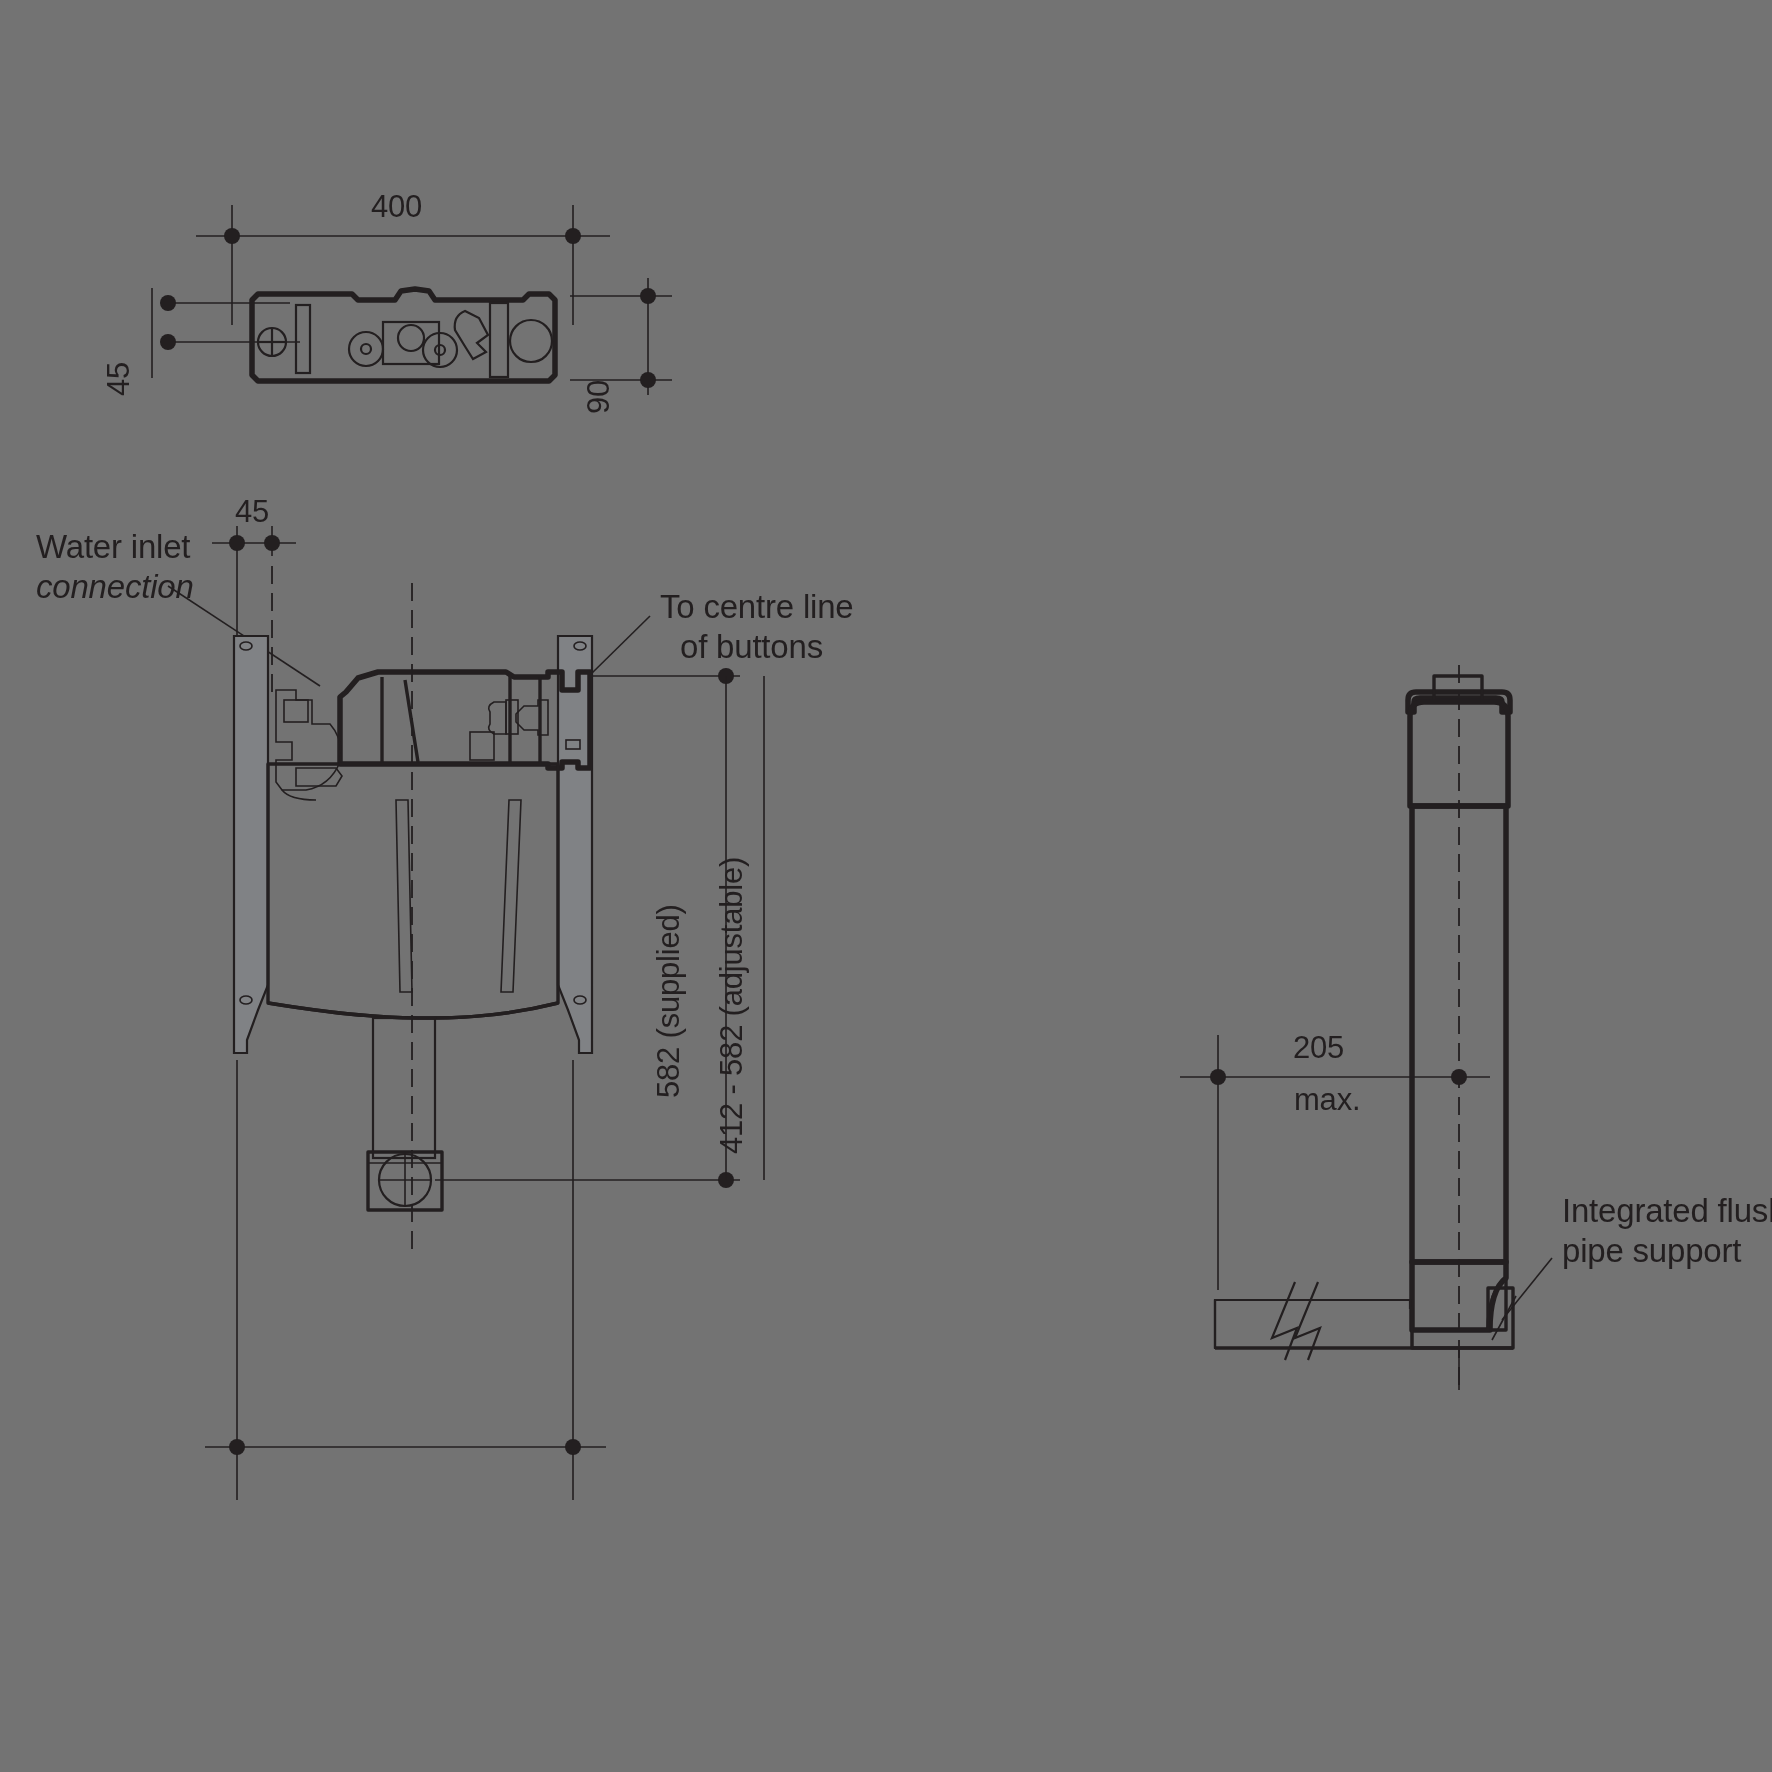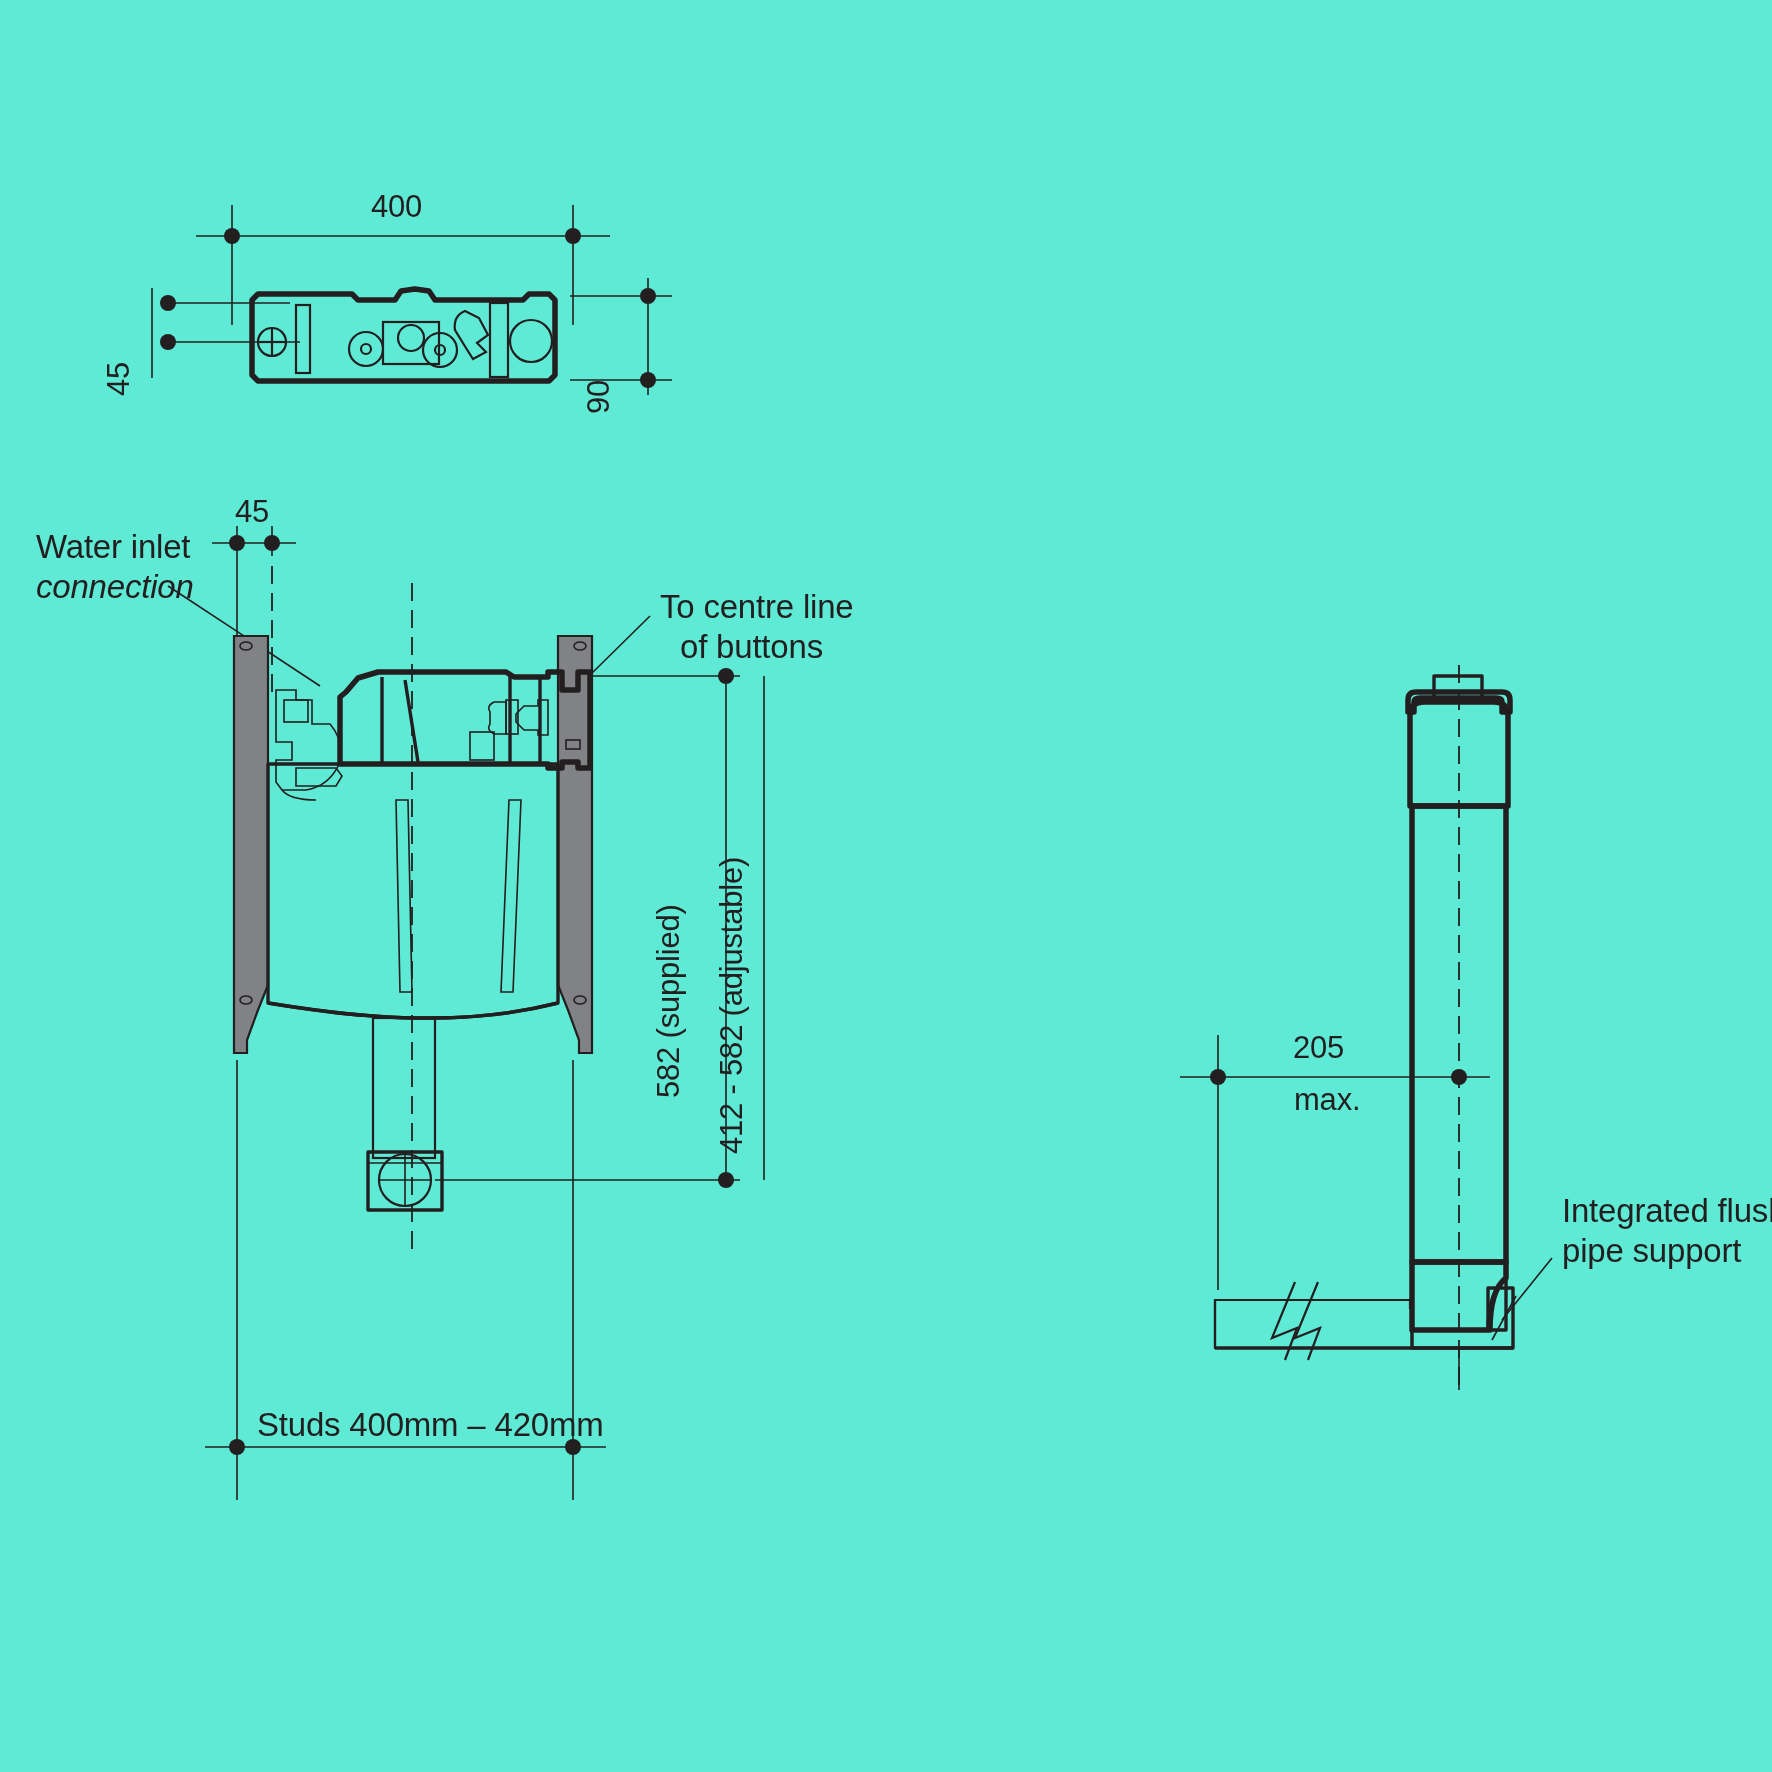--- a/index.html
+++ b/index.html
@@ -8,21 +8,21 @@
     background: #ffffff;
   }
   body {
     font-family: "Liberation Sans", sans-serif;
     color: #231f20;
   }
   #sheet {
     position: relative;
     width: 1772px;
     height: 1772px;
-    background: #5eead4;
+    background: #737373;
     overflow: hidden;
   }
   svg#drawing {
     position: absolute;
     left: 0;
     top: 0;
     width: 1772px;
     height: 1772px;
   }
   .txt {
@@ -268,21 +268,20 @@
   <div class="txt lbl-txt" style="left:36px; top:526px;">Water inlet</div>
   <div class="txt lbl-txt" style="left:36px; top:566px;font-style:italic;">connection</div>
 
   <div class="txt lbl-txt" style="left:660px; top:586px;">To centre line</div>
   <div class="txt lbl-txt" style="left:680px; top:626px;">of buttons</div>
 
   <div class="txt vert-txt" style="left:687px; top:1062px;">582 (supplied)</div>
 
   <div class="txt vert-txt2" style="left:750px; top:1118px;">412 - 582 (adjustable)</div>
 
-  <div class="txt lbl-txt" style="left:257px; top:1404px;">Studs 400mm – 420mm</div>
 
 
   <div class="txt dim-txt" style="left:1293px; top:1030px;text-align:center;">205</div>
   <div class="txt dim-txt" style="left:1294px; top:1082px;">max.</div>
 
   <div class="txt lbl-txt" style="left:1562px; top:1190px;">Integrated flush</div>
   <div class="txt lbl-txt" style="left:1562px; top:1230px;">pipe support</div>
 
 </div>
 

